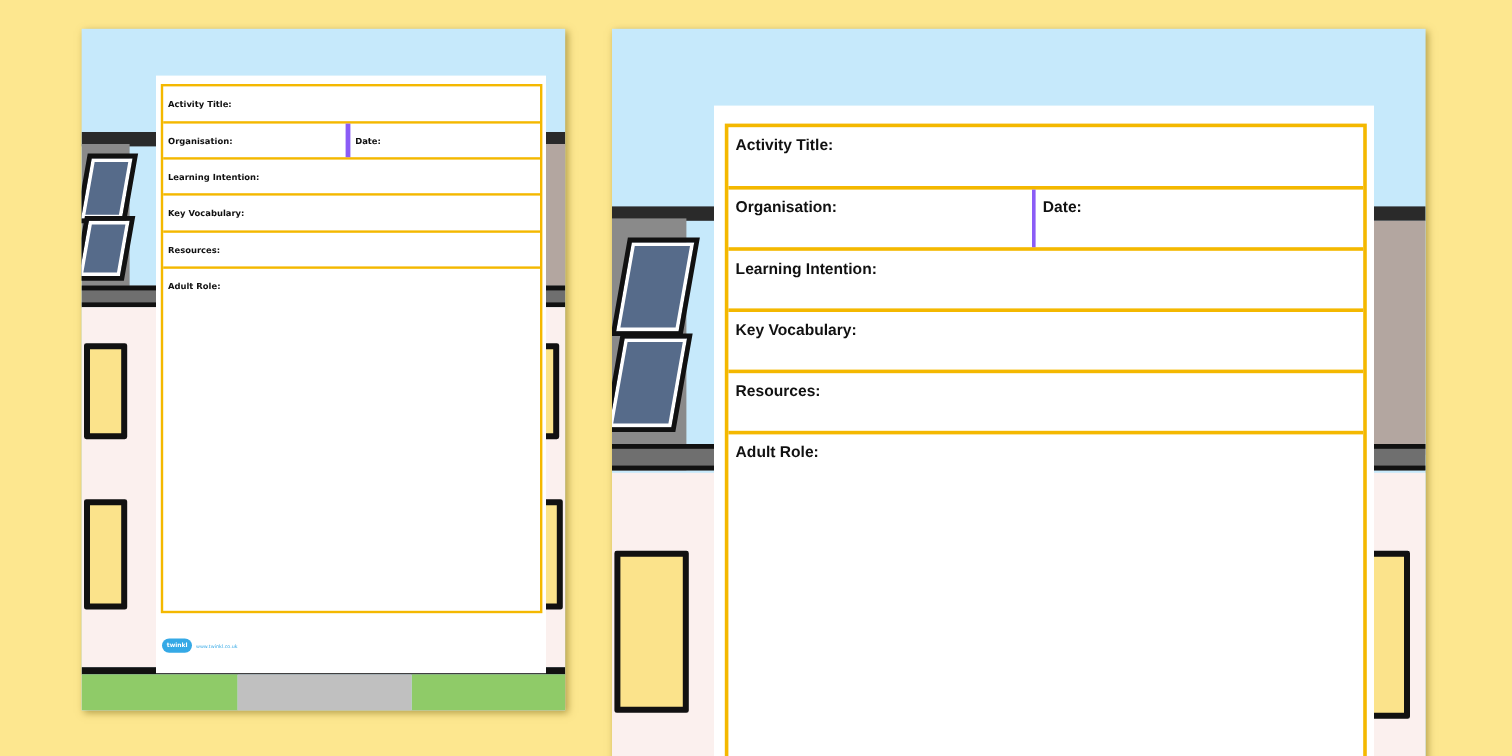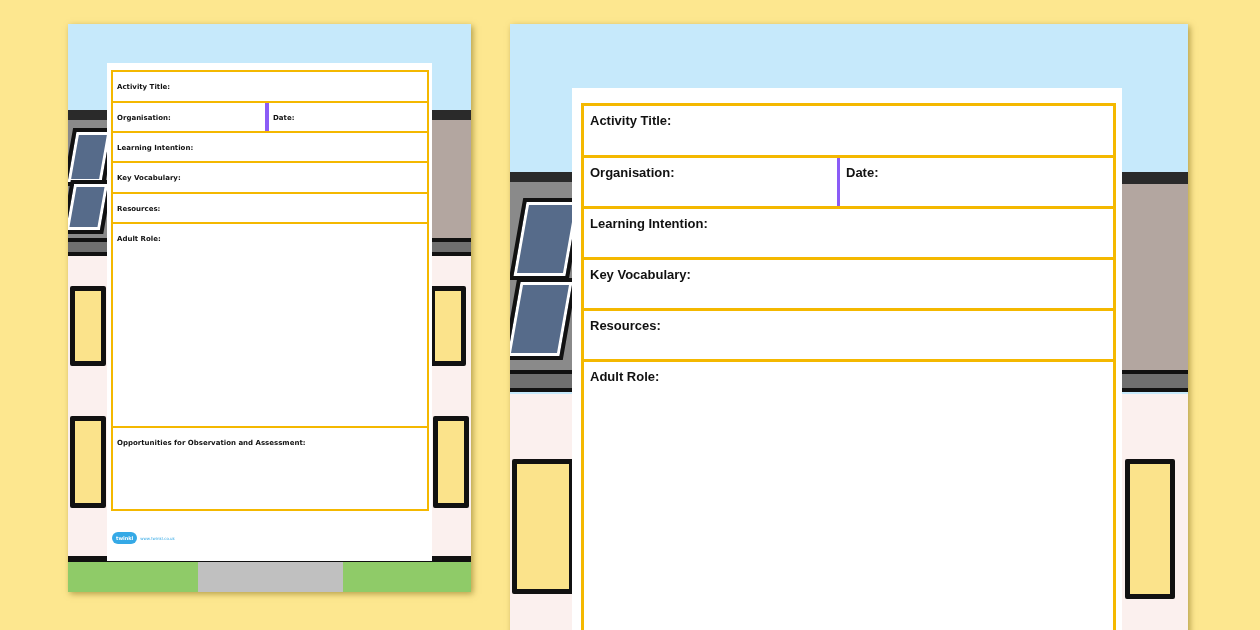--- a/index.html
+++ b/index.html
@@ -23,21 +23,21 @@
     .bg { position:absolute; }
     .roof-strip { background:#2a2a2a; }
     .roof-tile { background:#b3a6a0; }
     .wall { background:#fbf0ee; }
     .gutter { background:#6f6f6f; border-top:4px solid #111; border-bottom:4px solid #111; }
     .win-frame { border:5px solid #111; background:#fbe38b; box-sizing:border-box; border-radius:2px;}
     .skylight { background:#566b8a; border:3px solid #fff; outline:4px solid #111; transform:skewX(-10deg); position:absolute;}
     .grass { background:#8fcb68; }
     .path { background:#c0c0c0; }
 
-    .sheet { position:absolute; background:#ffffff; }
+    .sheet { position:absolute; background:#ffffff;margin-left:23px; }
     .form { position:absolute; border:2px solid #f4b800; box-sizing:border-box; }
     .row { display:flex; border-bottom:2px solid #f4b800; box-sizing:border-box; }
     .row:last-child { border-bottom:none; }
     .cell { flex:1; box-sizing:border-box; padding:2px 4px; }
     .cell + .cell { border-left:4px solid #8b5cf6; }
     .label { font-weight:bold; color:#111; white-space:nowrap; }
 
     #page-small .label { font-size:7px; }
     #page-large .label { font-size:13px; font-family:"Liberation Sans", sans-serif; }
     #page-large .cell { padding:4px 6px; }
@@ -84,23 +84,20 @@
       </div>
       <div class="row" style="height:31px;">
         <div class="cell"><span class="label">Key Vocabulary:</span></div>
       </div>
       <div class="row" style="height:30px;">
         <div class="cell"><span class="label">Resources:</span></div>
       </div>
       <div class="row" style="height:204px;">
         <div class="cell"><span class="label">Adult Role:</span></div>
       </div>
-      <div class="row" style="height:81px;">
-        <div class="cell"><span class="label">Opportunities for Observation and Assessment:</span></div>
-      </div>
     </div>
     <div class="logo" style="left:5px;top:469px;">
       <span class="logo-cloud">twinkl</span>
       <span class="logo-url">www.twinkl.co.uk</span>
     </div>
   </div>
 </div>
 
 <div class="page" id="page-large">
   <div class="bg roof-strip" style="left:0;top:148px;width:678px;height:12px;"></div>

